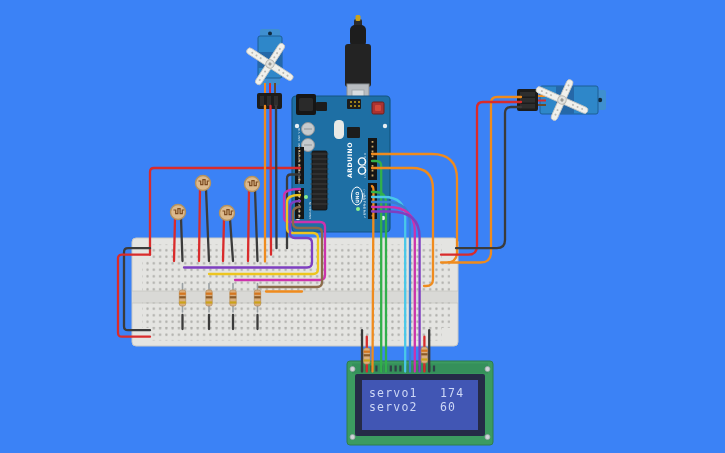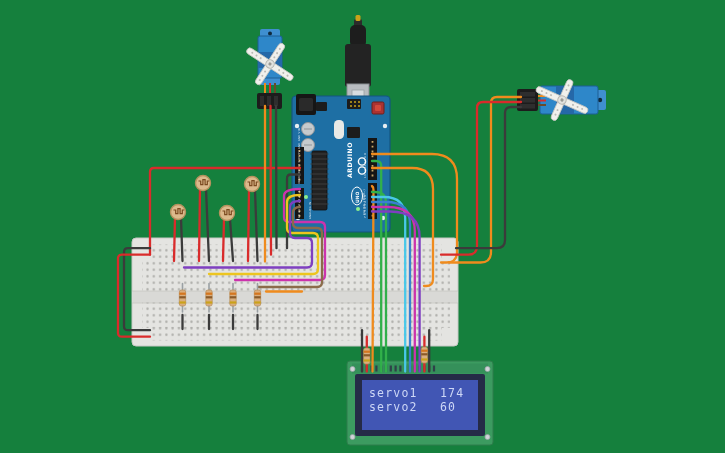--- a/index.html
+++ b/index.html
@@ -1,16 +1,16 @@
 <!DOCTYPE html>
 <html style="--w-red: #d92b2b; --w-black: #3b3b3b; --w-orange: #ef8b1d; --w-green: #31b04a; --w-cyan: #49c8e8; --w-blue: #3a7fd0; --w-magenta: #cc33ad; --w-purple: #7e3fc0; --w-yellow: #edc51f; --w-brown: #8b6b4a;"><head>
 <meta charset="utf-8">
 <style>
   html,body{margin:0;padding:0;background:#000;}
-  .stage{position:relative;width:725px;height:453px;background:#15803d;overflow:hidden;
+  .stage{position:relative;width:725px;height:453px;background:#3b82f6;overflow:hidden;
          font-family:"DejaVu Sans",sans-serif;}
   svg{position:absolute;left:0;top:0;}
   .wire{fill:none;stroke-width:2.3;stroke-linecap:round;stroke-linejoin:round;}
   .w-red{stroke:var(--w-red)} .w-black{stroke:var(--w-black)} .w-orange{stroke:var(--w-orange)}
   .w-green{stroke:var(--w-green)} .w-cyan{stroke:var(--w-cyan)} .w-blue{stroke:var(--w-blue)}
   .w-magenta{stroke:var(--w-magenta)} .w-purple{stroke:var(--w-purple)}
   .w-yellow{stroke:var(--w-yellow)} .w-brown{stroke:var(--w-brown)}
   .lead{stroke:#9aa0a4;stroke-width:1.6;fill:none;stroke-linecap:round;}
   .pcb-micro{fill:#ffffff;opacity:.9;font-size:2.6px;letter-spacing:.3px;}
   .lcd-text{font-family:"DejaVu Sans Mono",monospace;font-size:11.5px;letter-spacing:1.2px;}

